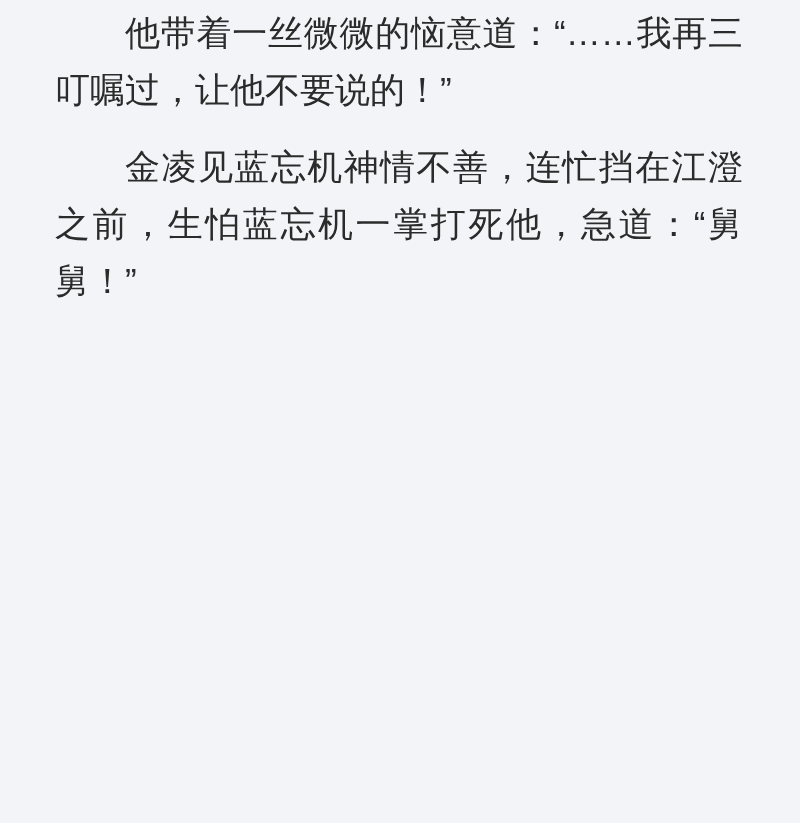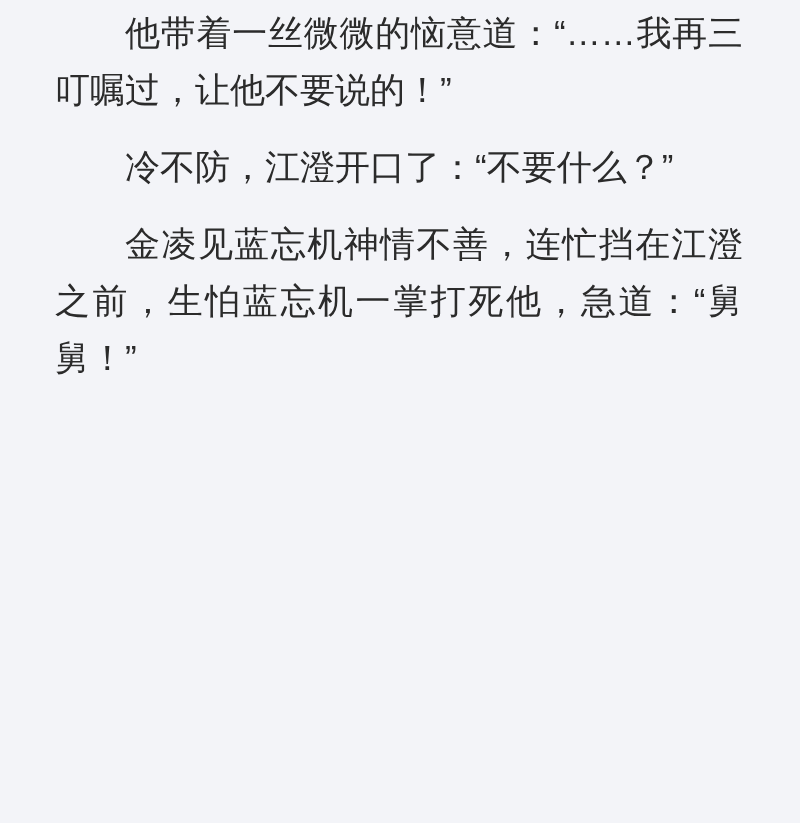--- a/index.html
+++ b/index.html
@@ -32,15 +32,14 @@
   }
   .page p:last-child {
     margin-bottom: 0;
   }
 </style>
 </head>
 <body>
 
 <div class="page">
   <p>他带着一丝微微的恼意道：“……我再三叮嘱过，让他不要说的！”</p>
-  <p>冷不防，江澄开口了：“不要什么？”</p>
   <p>金凌见蓝忘机神情不善，连忙挡在江澄之前，生怕蓝忘机一掌打死他，急道：“舅舅！”</p>
 </div>
 
 </body></html>

